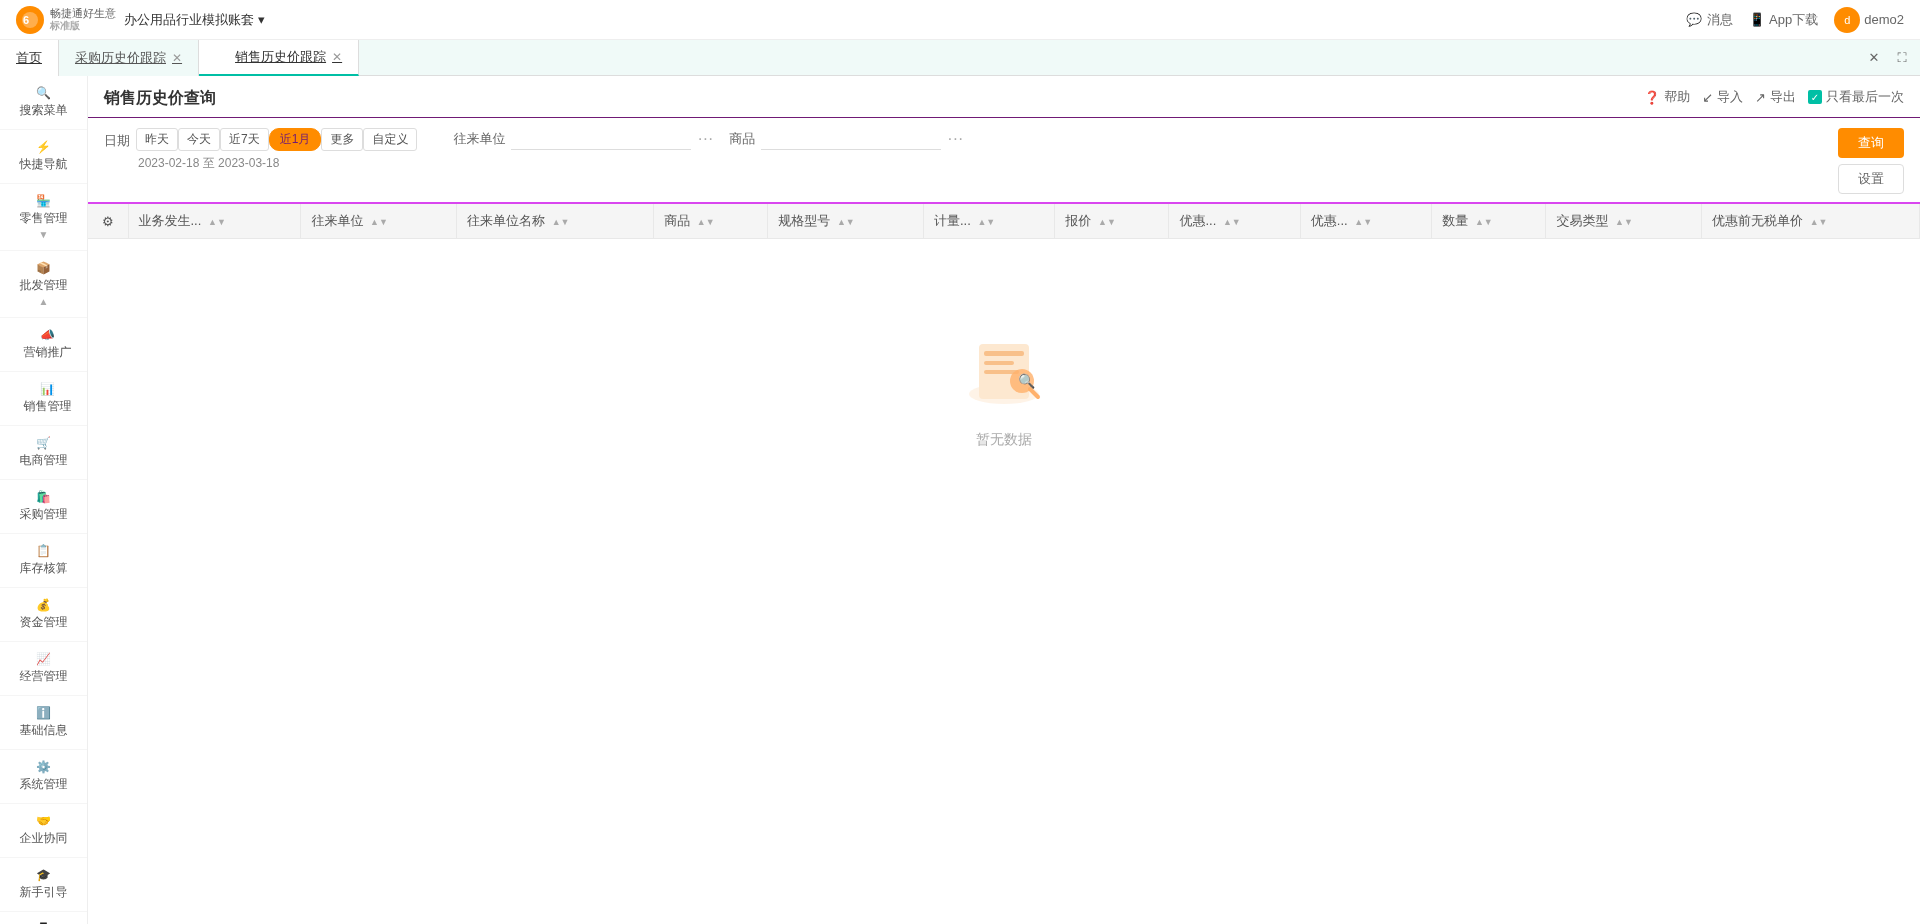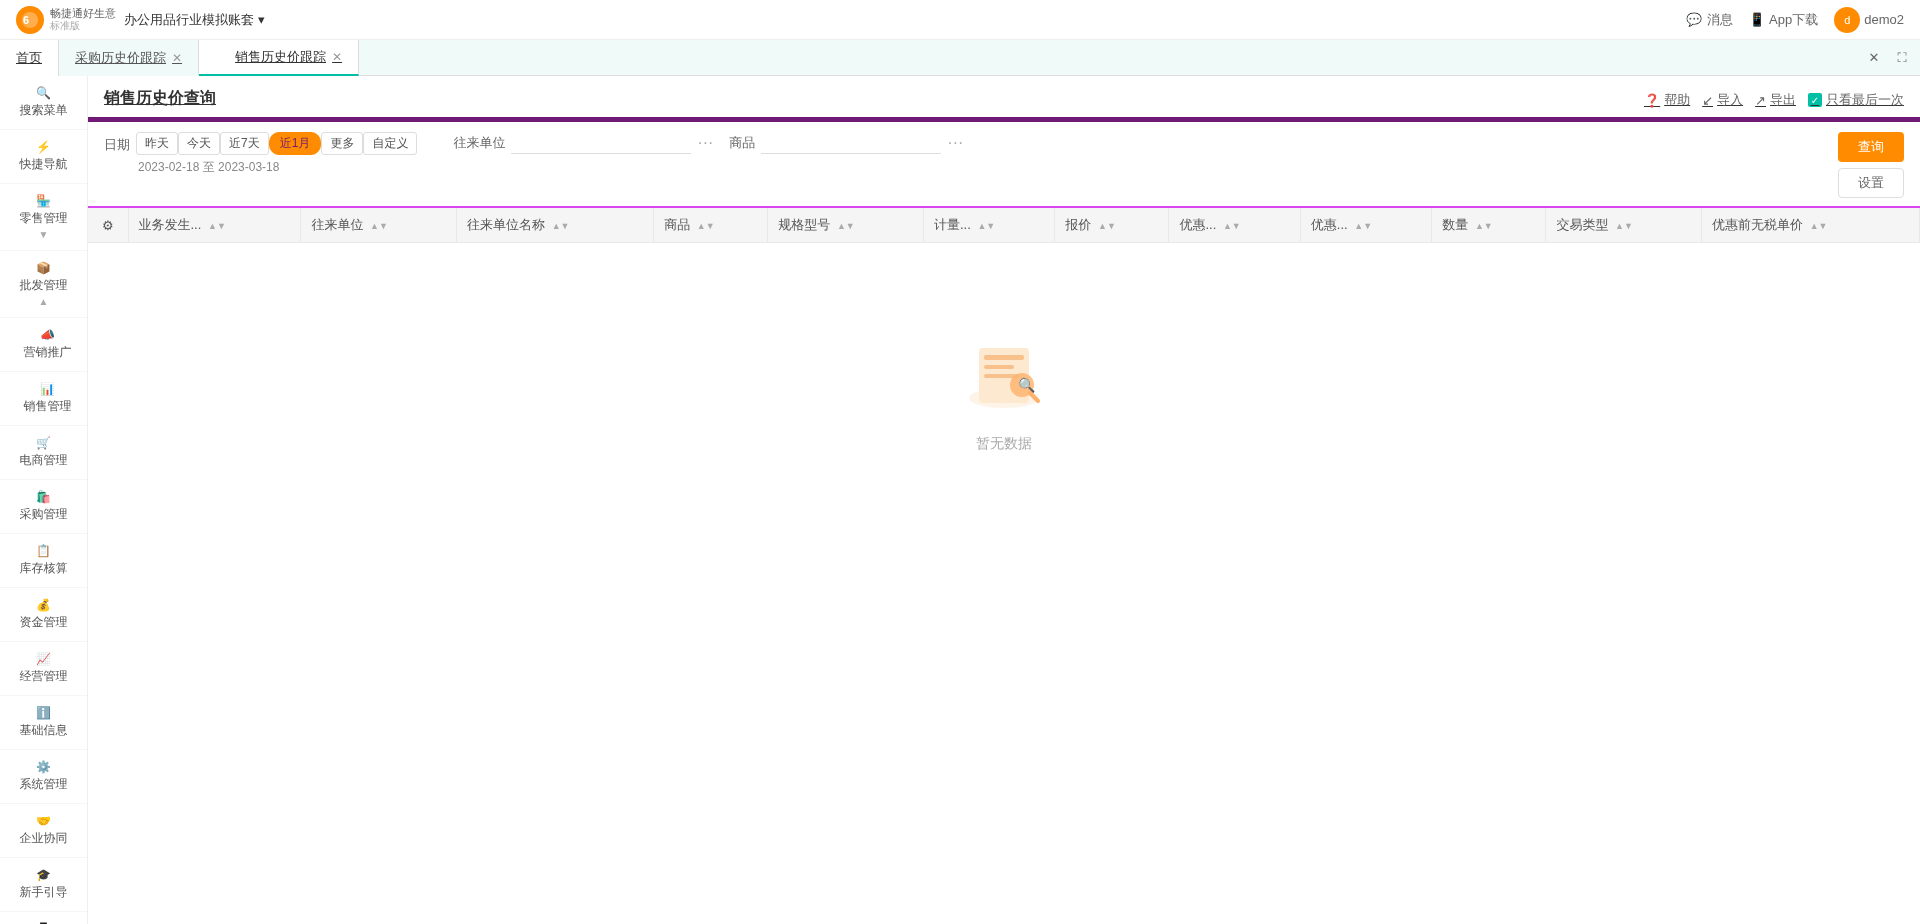--- a/index.html
+++ b/index.html
@@ -85,25 +85,24 @@
 
     
     .content-area { flex: 1; display: flex; flex-direction: column; overflow: hidden; background: #f5f5f5; }
 
     
     .page-content { flex: 1; overflow: auto; padding: 0; background: #fff; }
 
     
     .page-header {
       display: flex;
-      align-items: flex-end;
+      align-items: flex-start;
       justify-content: space-between;
       padding: 12px 16px 8px;
-      border-bottom: 5px solid #701a75;
-      text-decoration: underline;
+      border-bottom: 1px solid #701a75;
     }
     .page-title { font-size: 16px; font-weight: 600; color: #333; }
     .page-actions { display: flex; align-items: center; gap: 12px; color: #666; font-size: 13px; }
     .page-action-item { display: flex; align-items: center; gap: 4px; cursor: pointer; }
     .checkbox-label { display: flex; align-items: center; gap: 4px; cursor: pointer; }
     .checkbox-box { width: 14px; height: 14px; border: 2px solid #00bfa5; border-radius: 2px; background: #00bfa5; display: flex; align-items: center; justify-content: center; color: #fff; font-size: 10px; }
     .date-btn {
       padding: 2px 8px;
       border: 1px solid #ddd;
       border-radius: 3px;
@@ -194,21 +193,21 @@
   <div class="top-header-left">
     <div class="logo-area">
       <div class="logo-icon">
         <svg viewBox="0 0 18 18" fill="none">
           <circle cx="9" cy="9" r="8" fill="#fff" opacity="0.3"></circle>
           <text x="2" y="13" font-size="11" fill="#fff" font-weight="bold">6</text>
         </svg>
       </div>
       <div class="logo-text">
         <div>畅捷通好生意</div>
-        <div style="color:#aaa;font-size:10px;">标准版</div>
+        <div style="color:#aaa;font-size:10px;font-weight:bold;">标准版</div>
       </div>
     </div>
     <div class="app-selector">
       <span>办公用品行业模拟账套</span>
       <span>▾</span>
     </div>
   </div>
   <div class="top-header-right">
     <div class="top-right-item">
       <span>💬</span>

